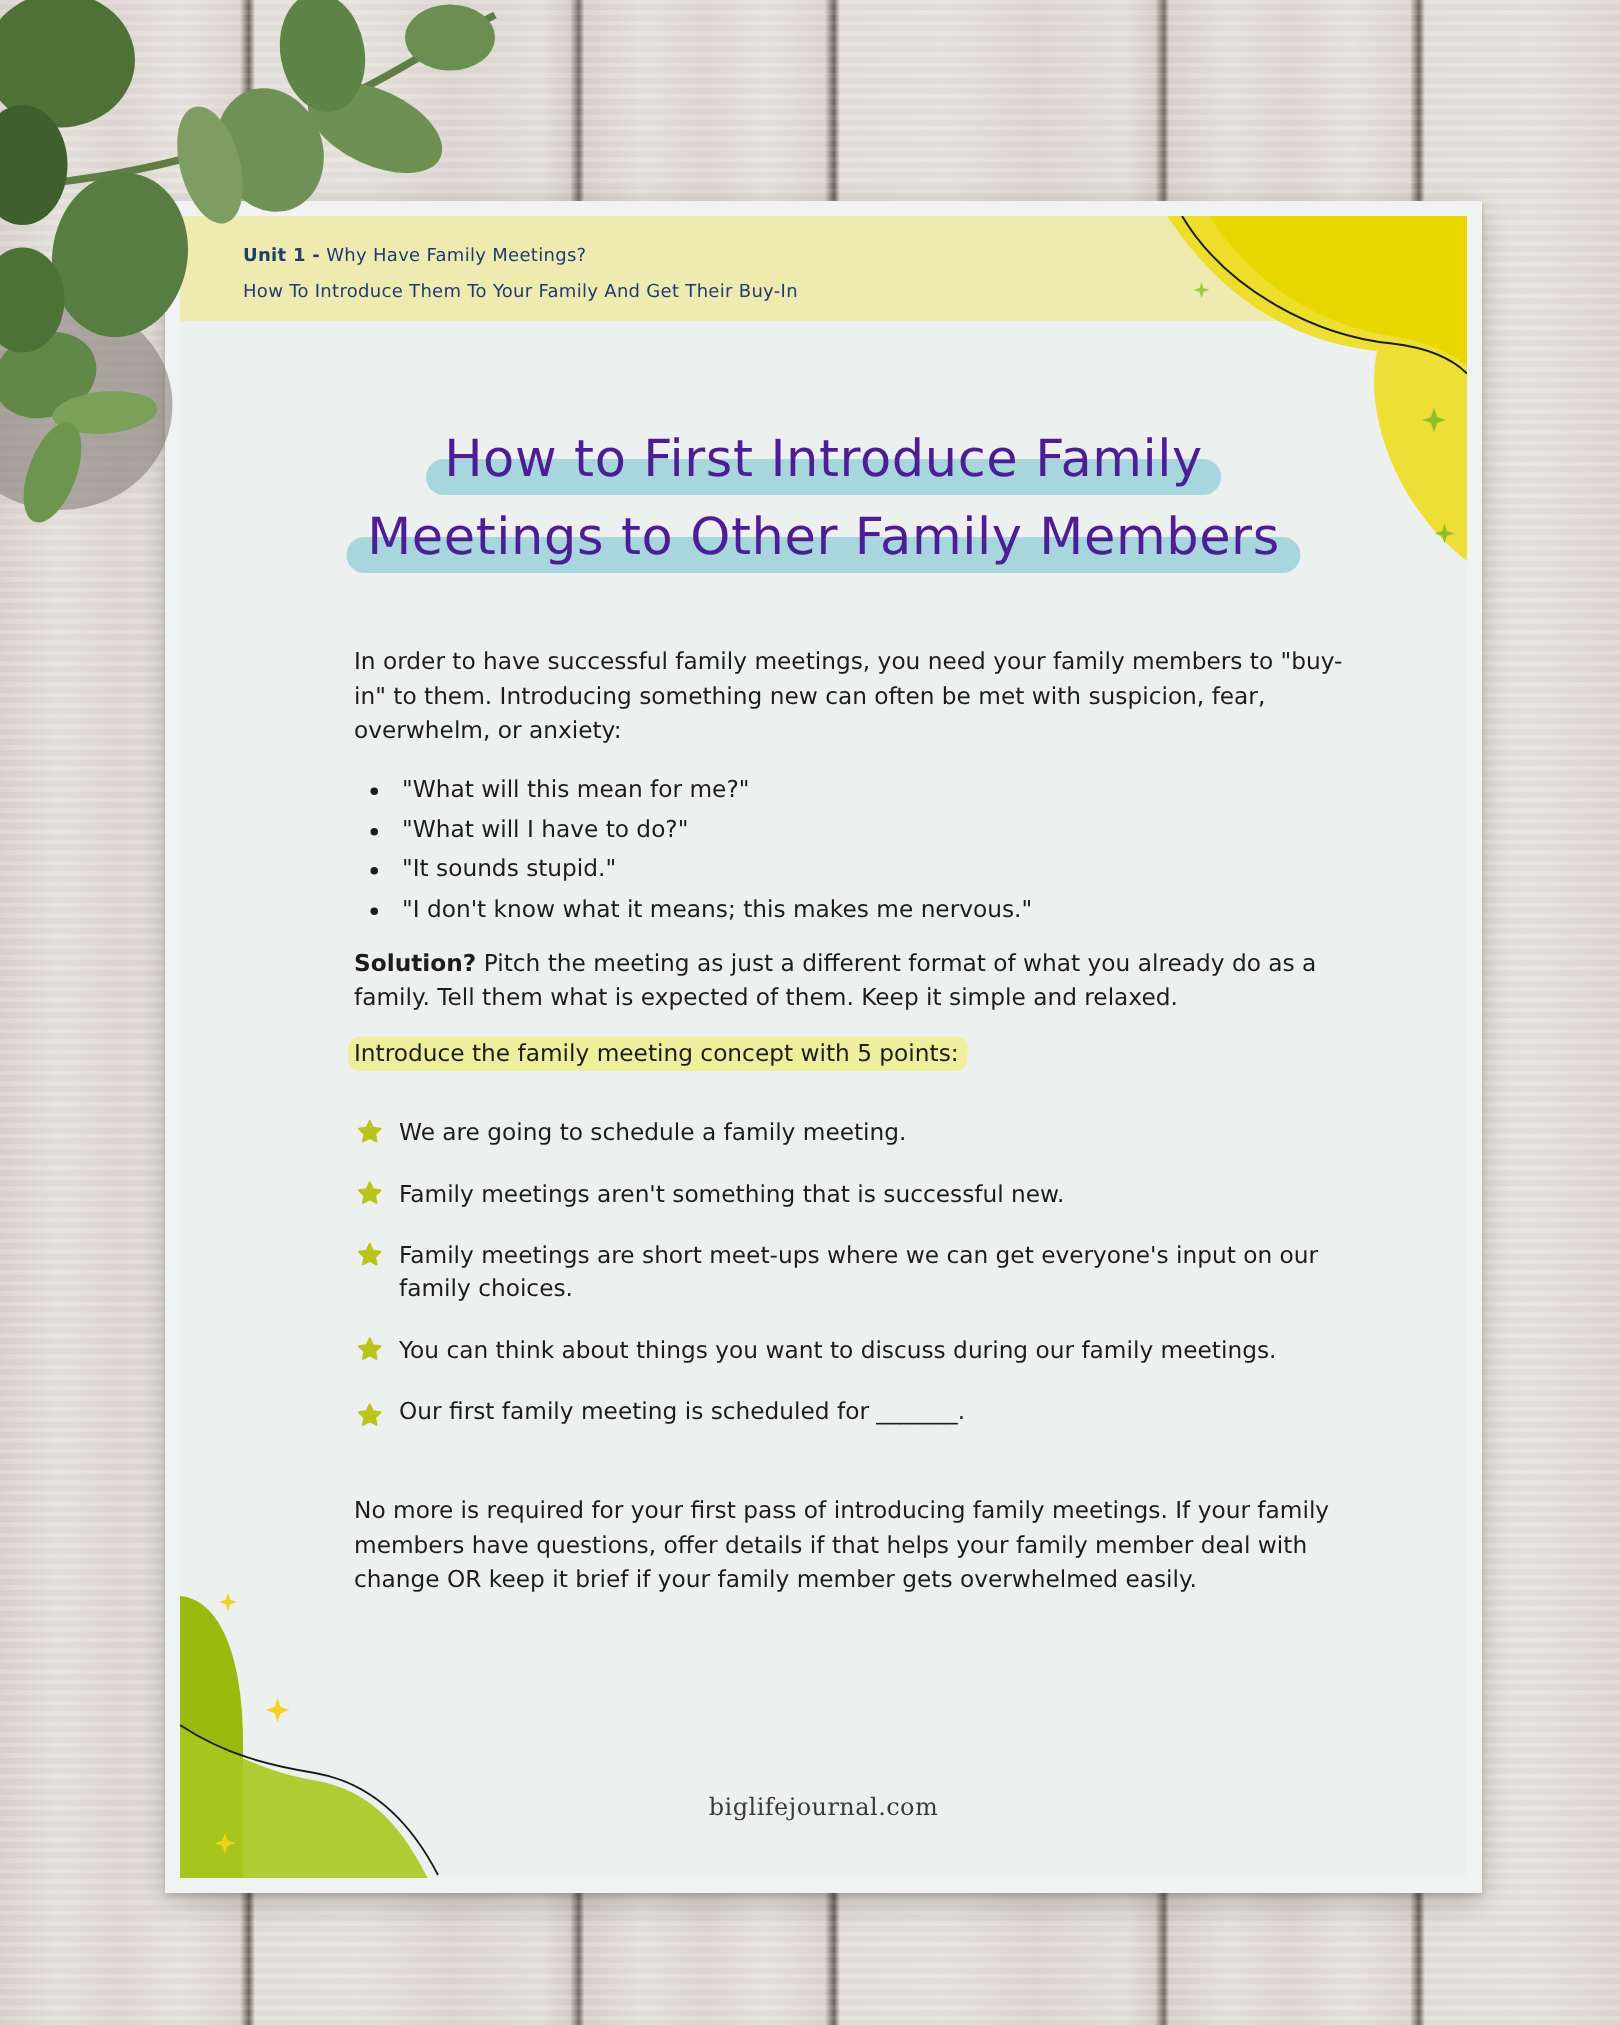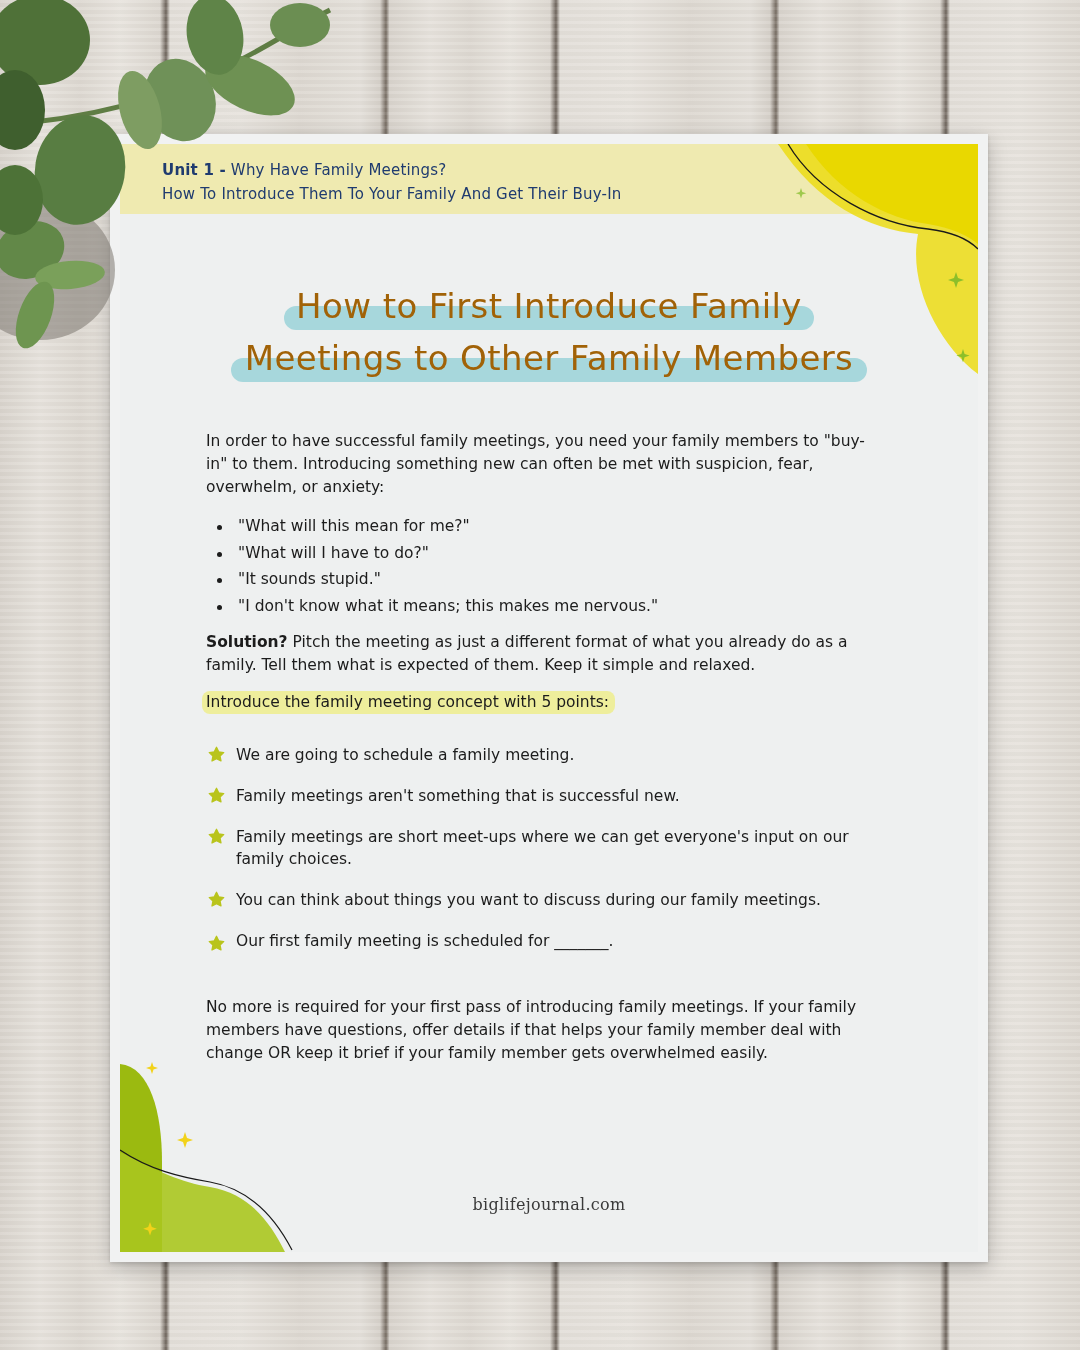--- a/index.html
+++ b/index.html
@@ -37,61 +37,61 @@
 
   
   .header-band {
     position: absolute;
     left: 0; top: 0; width: 860px; height: 70px;
     background: #efeab0;
   }
   .header-text {
     position: absolute; left: 42px; top: 14px;
     color: #1f3b6f;
-    font-size: 15px;
+    font-size: 12px;
     line-height: 24px;
     letter-spacing: 0.2px;
   }
   .header-text .unit { font-weight: bold; }
 
   
   .deco-tr { position: absolute; right: 0; top: 0; width: 200px; height: 230px; }
   .deco-bl { position: absolute; left: 0; bottom: 0; width: 200px; height: 200px; }
 
   
   .title-wrap {
     position: absolute; left: 0; right: 0; top: 140px;
     text-align: center;
   }
   .title-line {
     display: inline-block;
     position: relative;
     font-size: 34px;
-    color: #a16207;
+    color: #4c1d95;
     letter-spacing: 0.4px;
     line-height: 44px;
     padding: 0 14px;
     margin-bottom: 8px;
   }
   .title-line::before {
     content: "";
     position: absolute;
     left: 0; right: 0; bottom: -2px; height: 24px;
     background: #a7d7dc;
     border-radius: 14px;
     z-index: -1;
   }
   .title-line.l1::before { left: 2px; right: 2px; }
   .title-inner { position: relative; z-index: 1; }
   .title-stack { position: relative; z-index: 0; }
 
   
   .content {
     position: absolute;
-    left: 86px; top: 286px; width: 668px;
+    left: 116px; top: 286px; width: 668px;
     color: #1c1c1c;
     font-size: 15.5px;
     line-height: 23px;
   }
   .content p { margin-bottom: 14px; }
   .bullets { list-style: none; margin: 0 0 12px 8px; }
   .bullets li { position: relative; padding-left: 24px; line-height: 26.5px; }
   .bullets li::before {
     content: ""; position: absolute; left: 3px; top: 12px;
     width: 5px; height: 5px; border-radius: 50%; background: #1c1c1c;

